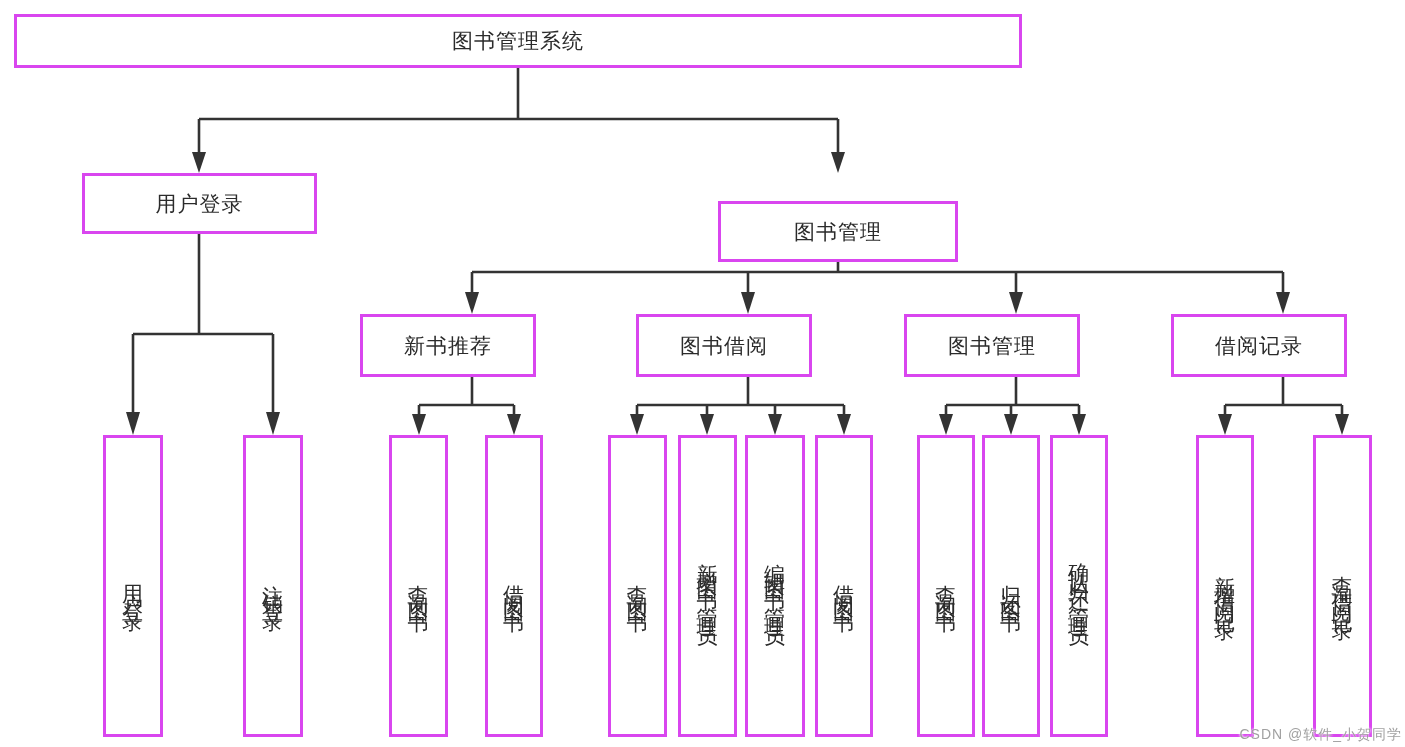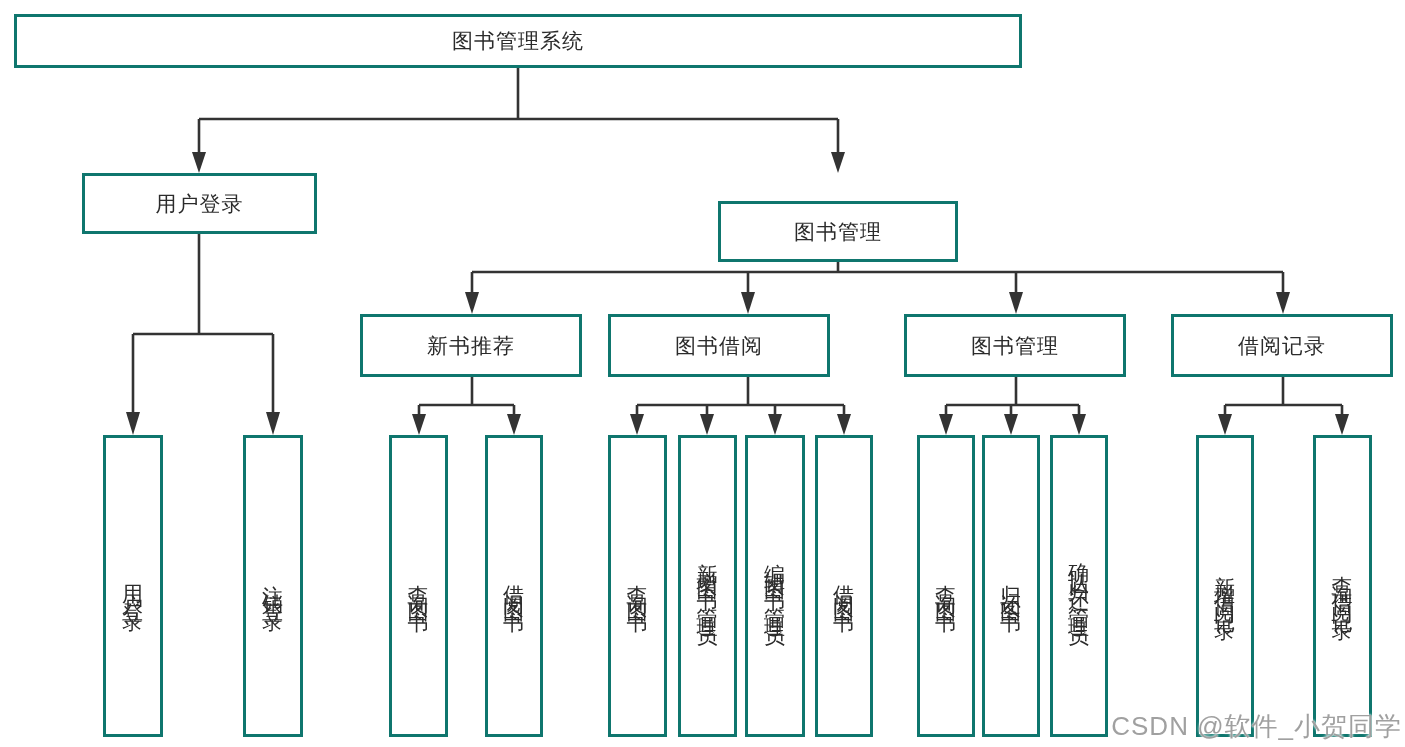--- a/index.html
+++ b/index.html
@@ -19,57 +19,57 @@
     position: absolute;
     left: 0;
     top: 0;
     width: 1405px;
     height: 747px;
     pointer-events: none;
   }
   .node {
     position: absolute;
     box-sizing: border-box;
-    border: 3px solid #0f766e;
+    border: 3px solid #d946ef;
     background: #ffffff;
     display: flex;
     align-items: center;
     justify-content: center;
     color: #2b2b2b;
     font-size: 21px;
     letter-spacing: 1px;
     text-align: center;
     white-space: nowrap;
   }
   .node.root   { left: 14px;  top: 14px;  width: 1008px; height: 54px;  border-width: 3px; }
   .node.lvl2-a { left: 82px;  top: 173px; width: 235px;  height: 61px; }
   .node.lvl2-b { left: 718px; top: 173px; width: 240px;  height: 61px; margin-top: 28px; }
-  .node.lvl3   { top: 314px;  width: 222px; height: 63px; }
+  .node.lvl3   { top: 314px;  width: 176px; height: 63px; }
   .node.l3-a { left: 360px; }
-  .node.l3-b { left: 608px; }
+  .node.l3-b { left: 636px; }
   .node.l3-c { left: 904px; }
   .node.l3-d { left: 1171px; }
   .node.leaf {
     top: 435px;
     height: 302px;
     font-size: 21px;
     letter-spacing: 0;
   }
   .leaf .vtext {
     writing-mode: vertical-rl;
     text-orientation: mixed;
     letter-spacing: 9px;
     line-height: 1;
     white-space: nowrap;
   }
   .watermark {
     position: absolute;
     right: 3px;
     bottom: 3px;
-    font-size: 26px;
+    font-size: 14px;
     color: rgba(152, 152, 152, 0.92);
     letter-spacing: 1px;
     text-shadow: 0 0 3px #ffffff, 0 0 2px #ffffff;
     white-space: nowrap;
   }
   svg line    { stroke: #333333; stroke-width: 2.6; }
   svg polygon { fill: #333333; }
 </style>
 </head>
 <body>

